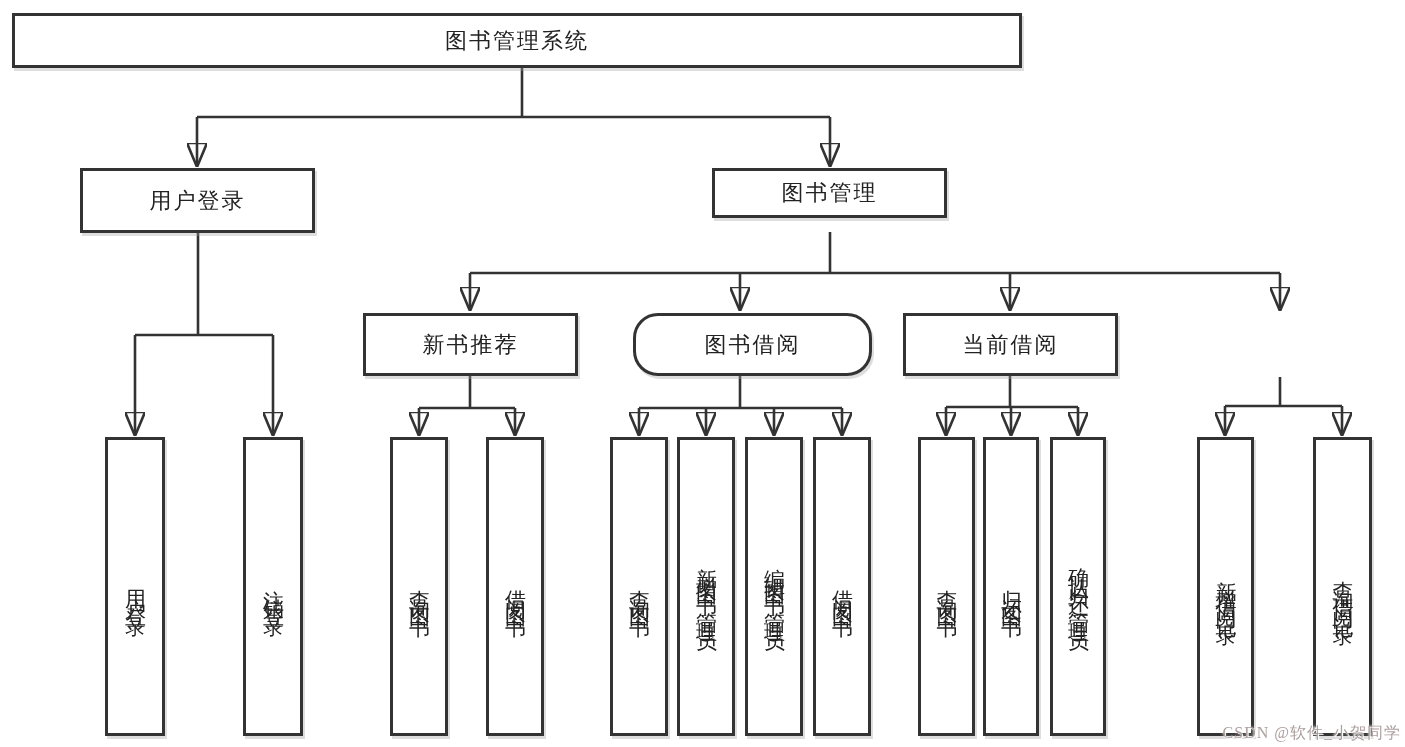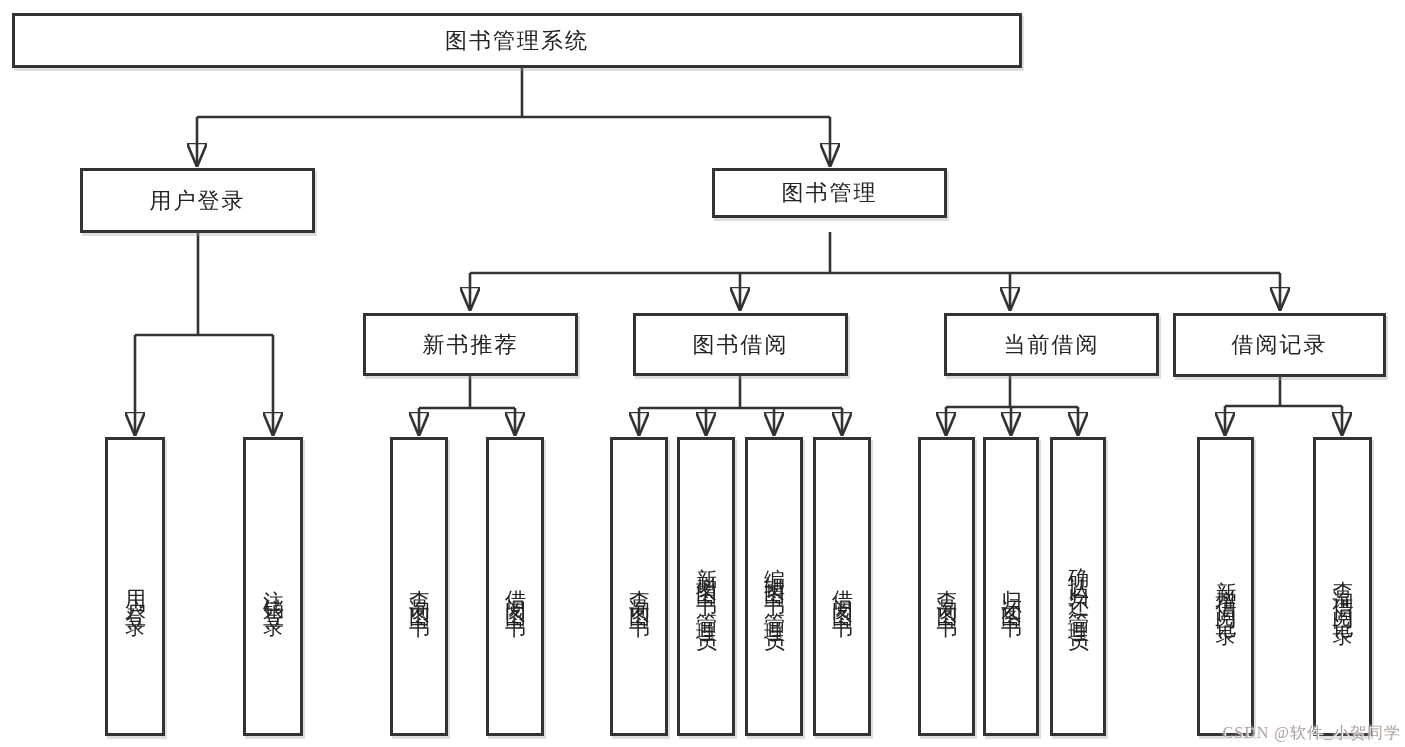--- a/index.html
+++ b/index.html
@@ -95,28 +95,25 @@
   <div class="box" style="left:80px;top:168px;width:235px;height:65px;">
     <span class="hlabel">用户登录</span>
   </div>
   <div class="box" style="left:712px;top:168px;width:235px;height:50px;">
     <span class="hlabel">图书管理</span>
   </div>
 
   <div class="box" style="left:363px;top:313px;width:215px;height:63px;">
     <span class="hlabel">新书推荐</span>
   </div>
-  <div class="box" style="left:633px;top:313px;width:215px;height:63px;">
+  <div class="box" style="left:633px;top:313px;width:239px;height:63px;border-radius:25px;">
     <span class="hlabel">图书借阅</span>
   </div>
-  <div class="box" style="left:944px;top:313px;width:215px;height:63px;">
+  <div class="box" style="left:903px;top:313px;width:215px;height:63px;">
     <span class="hlabel">当前借阅</span>
-  </div>
-  <div class="box" style="left:1173px;top:313px;width:213px;height:64px;">
-    <span class="hlabel">借阅记录</span>
   </div>
 
   <div class="box" style="left:105px;top:437px;width:60px;height:299px;">
     <span class="vlabel">用户登录</span>
   </div>
   <div class="box" style="left:243px;top:437px;width:60px;height:299px;">
     <span class="vlabel">注销登录</span>
   </div>
 
   <div class="box" style="left:390px;top:437px;width:58px;height:299px;">

